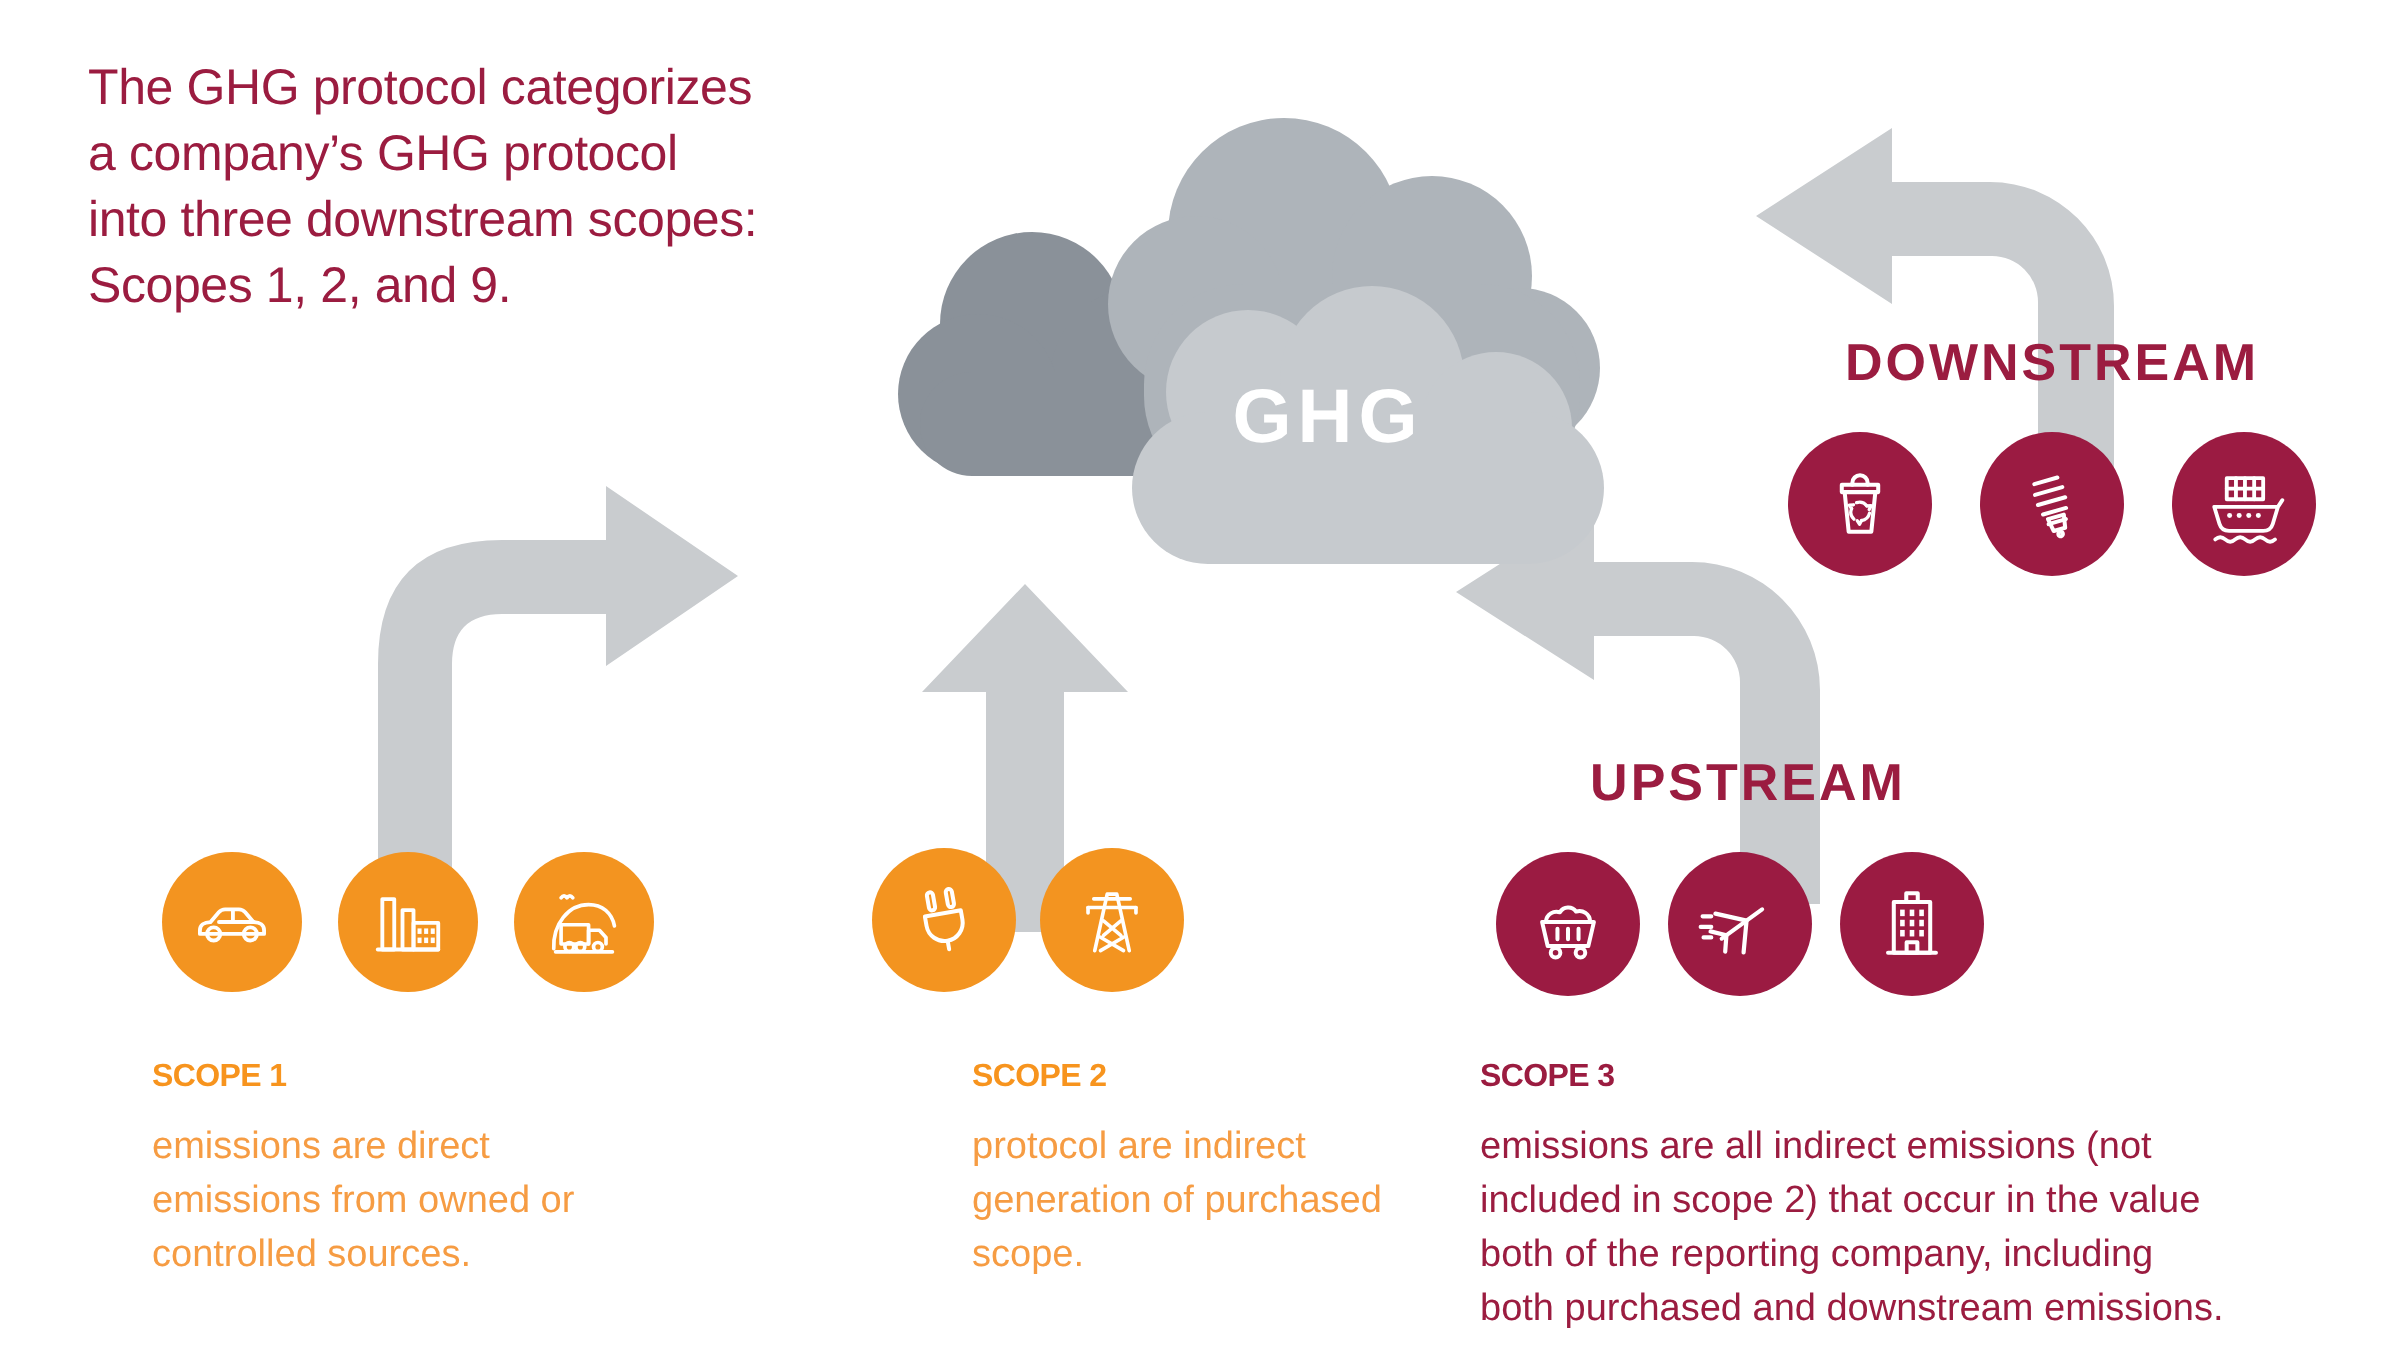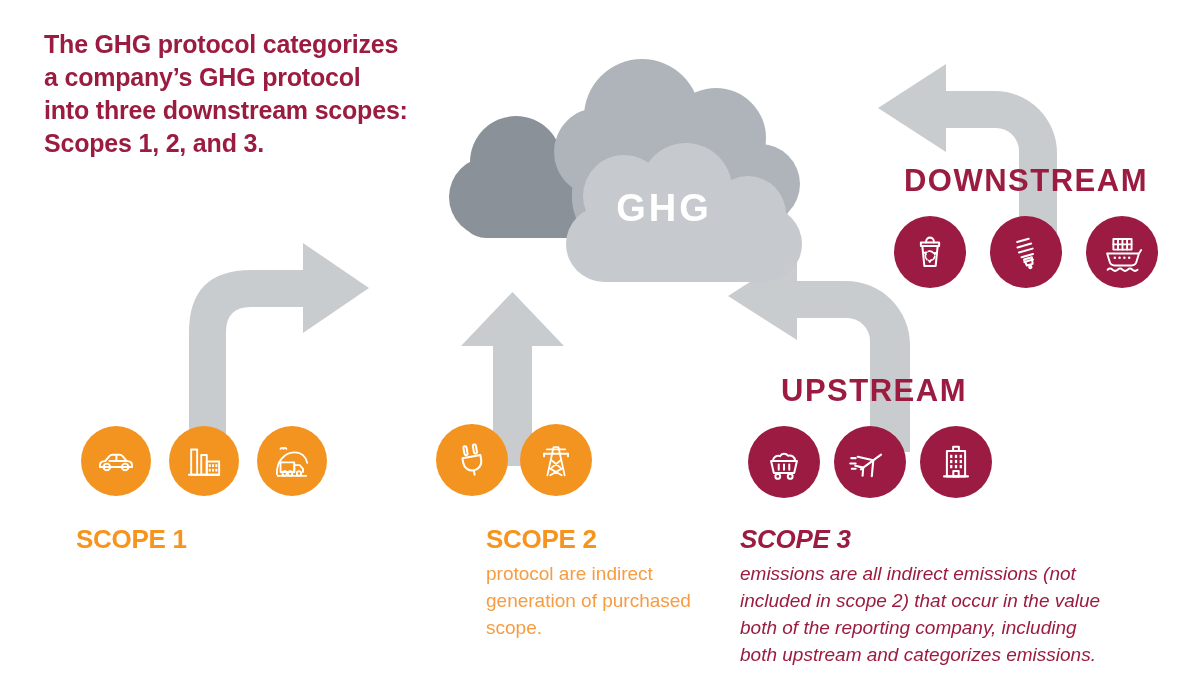--- a/index.html
+++ b/index.html
@@ -1,45 +1,45 @@
 <!DOCTYPE html>
 <html><head>
 <meta charset="utf-8">
 <style>
   html,body{margin:0;padding:0;background:#ffffff;}
   body{width:1200px;height:683px;overflow:hidden;font-family:"Liberation Sans",sans-serif;}
   .stage{position:relative;width:1200px;height:683px;background:#ffffff;}
   .layer{position:absolute;left:0;top:0;}
 
   .title{position:absolute;left:44px;top:28px;color:#9B1C40;font-size:25px;
-         font-weight:bold;line-height:33px;letter-spacing:-0.2px;}
-
-  .flow-label{position:absolute;font-weight:bold;color:#9B1C40;font-size:31px;
+         font-weight:normal;line-height:33px;letter-spacing:-0.2px;}
+
+  .flow-label{position:absolute;font-weight:bold;color:#9B1C40;font-size:26px;
               letter-spacing:1.5px;text-align:center;line-height:28px;}
   .downstream-label{left:894px;top:167px;width:264px;}
   .upstream-label{left:742px;top:377px;width:264px;}
 
   .icon-row{position:absolute;display:flex;}
   .circle{border-radius:50%;display:flex;align-items:center;justify-content:center;flex:0 0 auto;}
   .circle.maroon{background:#9B1B42;}
   .circle.orange{background:#F39420;}
   .d72{width:72px;height:72px;}
   .d70{width:70px;height:70px;}
   .scope1-row{left:81px;top:426px;gap:18px;}
   .scope2-row{left:436px;top:424px;gap:12px;}
   .upstream-row{left:748px;top:426px;gap:14px;}
   .downstream-row{left:894px;top:216px;gap:24px;}
   .circle svg{display:block;}
 
   .scope-block{position:absolute;}
-  .scope-heading{font-size:26px;font-weight:bold;line-height:30px;letter-spacing:-0.3px;}
+  .scope-heading{font-size:16px;font-weight:bold;line-height:30px;letter-spacing:-0.3px;}
   .scope-body{margin-top:6px;font-size:19px;line-height:27px;}
   .s1{left:76px;top:524px;}
   .s2{left:446px;top:524px;margin-left:40px;}
-  .s3{left:740px;top:524px;width:460px;font-style:italic;}
+  .s3{left:740px;top:524px;width:460px;}
   .s1 .scope-heading,.s2 .scope-heading{color:#F7941E;}
   .s1 .scope-body,.s2 .scope-body{color:#F69C43;}
   .s3 .scope-heading,.s3 .scope-body{color:#9B1C40;}
 
   .ghg-text{font-family:"Liberation Sans",sans-serif;font-weight:bold;}
 </style>
 </head>
 <body>
 
 <div class="stage">
@@ -72,21 +72,21 @@
         <rect x="566" y="206" width="236" height="76" rx="38"></rect>
       </g>
       <text class="ghg-text" x="664" y="221" text-anchor="middle" font-size="38" letter-spacing="3" fill="#ffffff">GHG</text>
     </g>
   </svg>
 
   <div class="title">
     <div>The GHG protocol categorizes</div>
     <div>a company’s GHG protocol</div>
     <div>into three downstream scopes:</div>
-    <div>Scopes 1, 2, and 3.</div>
+    <div>Scopes 1, 2, and 9.</div>
   </div>
 
   <div class="flow-label downstream-label">DOWNSTREAM</div>
   <div class="icon-row downstream-row">
     <div class="circle maroon d72">
       <svg viewBox="0 0 48 48" width="46" height="46" fill="none" stroke="#fff" stroke-width="2.1" stroke-linecap="round" stroke-linejoin="round">
         <rect x="14.5" y="14" width="19" height="3.8"></rect>
         <path d="M20 14v-1a4 4 0 0 1 8 0v1"></path>
         <path d="M16 17.8l2.1 20.7h11.8l2.1-20.7"></path>
         <g stroke-width="1.7" transform="translate(24,28)">
@@ -228,34 +228,39 @@
         <path d="M15 40L21.5 10.5h5L33 40"></path>
         <path d="M11.5 17.5h25M14.5 13h19"></path>
         <path d="M11.5 17.5v2.8M36.5 17.5v2.8"></path>
         <path d="M19.6 24.5l9 7.5M28.6 24.5l-9 7.5M18 33l12 7M30 33l-12 7"></path>
       </svg>
     </div>
   </div>
 
   <div class="scope-block s1">
     <div class="scope-heading">SCOPE 1</div>
+    <div class="scope-body">
+      <div>emissions are direct</div>
+      <div>emissions from owned or</div>
+      <div>controlled sources.</div>
+    </div>
   </div>
 
   <div class="scope-block s2">
     <div class="scope-heading">SCOPE 2</div>
     <div class="scope-body">
       <div>protocol are indirect</div>
       <div>generation of purchased</div>
       <div>scope.</div>
     </div>
   </div>
 
   <div class="scope-block s3">
     <div class="scope-heading">SCOPE 3</div>
     <div class="scope-body">
       <div>emissions are all indirect emissions (not</div>
       <div>included in scope 2) that occur in the value</div>
       <div>both of the reporting company, including</div>
-      <div>both upstream and categorizes emissions.</div>
+      <div>both purchased and downstream emissions.</div>
     </div>
   </div>
 
 </div>
 
 </body></html>

